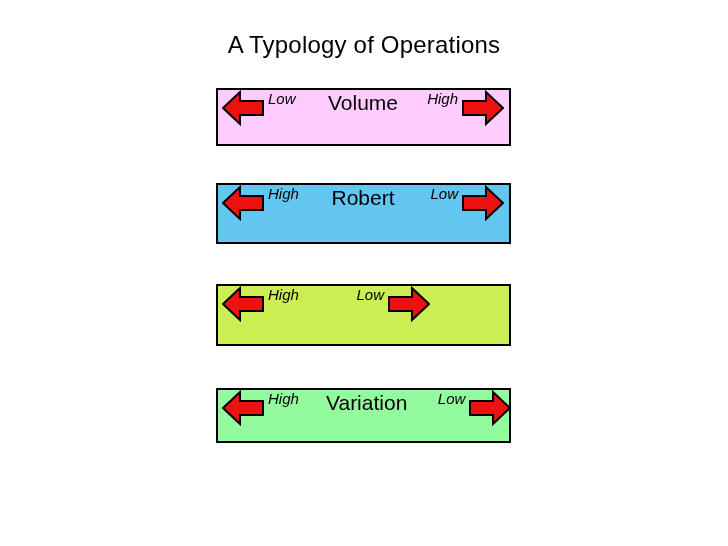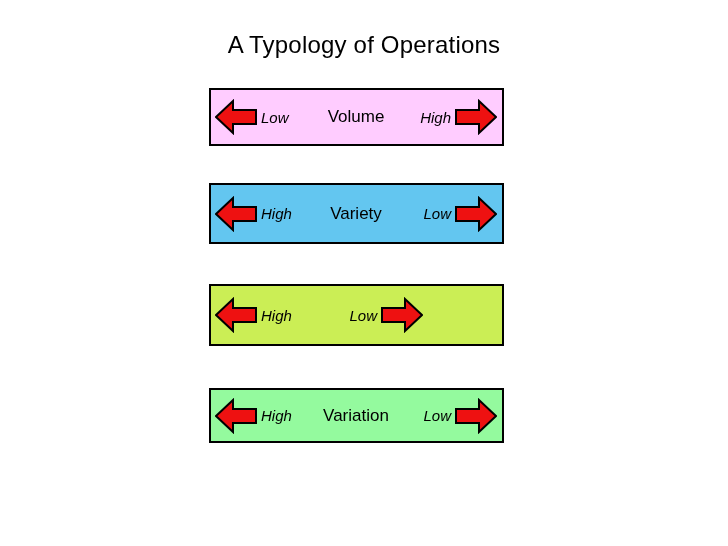--- a/index.html
+++ b/index.html
@@ -21,26 +21,26 @@
     top: 31px;
     left: 0;
     width: 100%;
     text-align: center;
     font-size: 24px;
     letter-spacing: 0.2px;
     color: var(--text-color, #000);
   }
   .bar {
     position: absolute;
-    left: 209px;
+    left: 216px;
     width: 295px;
     box-sizing: border-box;
     border: 2px solid var(--bar-border, #000);
     display: flex;
-    align-items: center;
+    align-items: flex-start;
   }
   .bar-1 { top: 88px;  height: 58px; }
   .bar-2 { top: 183px; height: 61px; }
   .bar-3 { top: 284px; height: 62px; }
   .bar-4 { top: 388px; height: 55px; }
 
   .arrow {
     flex: 0 0 auto;
     display: block;
   }
@@ -63,21 +63,21 @@
   .center-label {
     flex: 1 1 auto;
     display: flex;
     justify-content: center;
     align-items: center;
   }
   .center-label span {
     display: inline-block;
     max-width: 112px;
     text-align: center;
-    font-size: 17px;
+    font-size: 21px;
     line-height: 1.25;
   }
   .footer {
     position: absolute;
     left: 33px;
     top: 514px;
     font-size: 13px;
     color: var(--text-color, #000);
     white-space: nowrap;
   }
@@ -102,21 +102,21 @@
       <polygon points="41,18 24,2 24,11 1,11 1,25 24,25 24,34"></polygon>
     </svg>
   </div>
 
   <div class="bar bar-2" style="background-color: rgb(99, 198, 240);">
     <svg class="arrow arrow-left" width="42" height="36" viewBox="0 0 42 36" aria-hidden="true">
       <polygon points="1,18 18,2 18,11 41,11 41,25 18,25 18,34"></polygon>
     </svg>
     <div class="side-label left">High</div>
     <div class="center-label">
-      <span>Variety</span>
+      <span>Robert</span>
     </div>
     <div class="side-label right">Low</div>
     <svg class="arrow arrow-right" width="42" height="36" viewBox="0 0 42 36" aria-hidden="true">
       <polygon points="41,18 24,2 24,11 1,11 1,25 24,25 24,34"></polygon>
     </svg>
   </div>
 
   <div class="bar bar-3" style="background-color: rgb(203, 238, 85);">
     <svg class="arrow arrow-left" width="42" height="36" viewBox="0 0 42 36" aria-hidden="true">
       <polygon points="1,18 18,2 18,11 41,11 41,25 18,25 18,34"></polygon>

